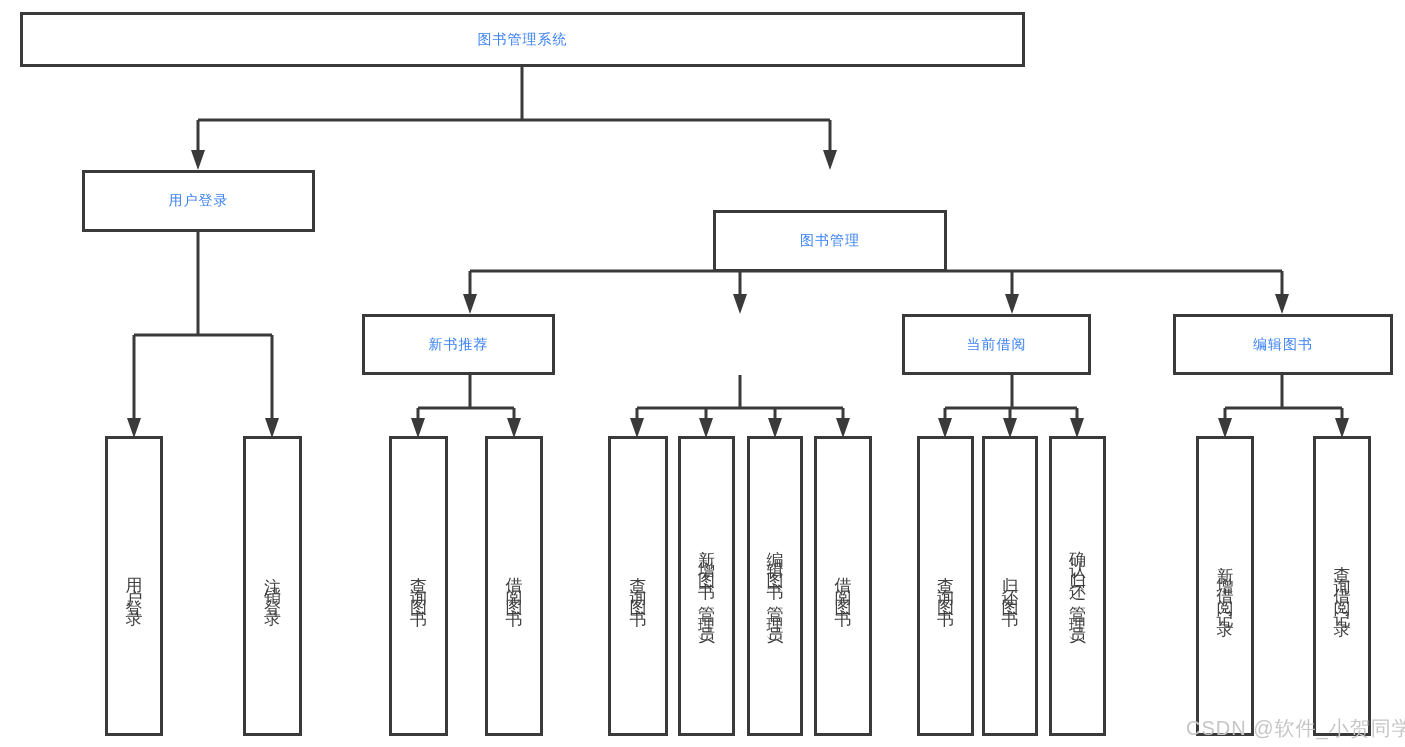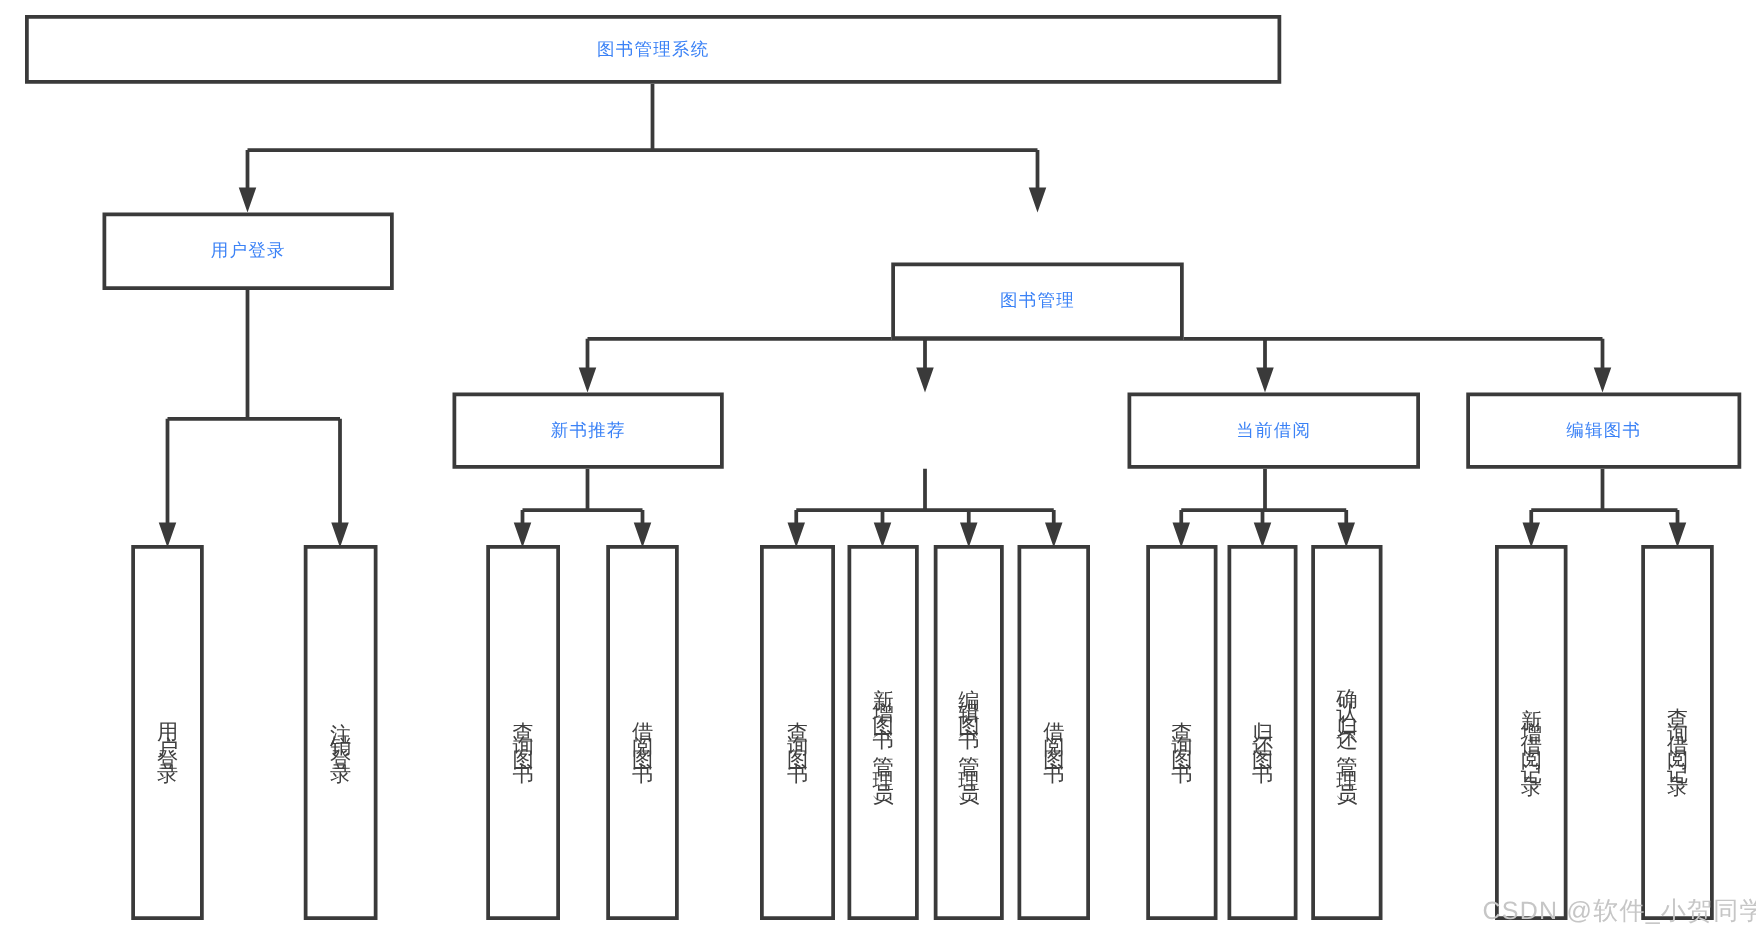--- a/index.html
+++ b/index.html
@@ -90,24 +90,24 @@
     <span>图书管理系统</span>
   </div>
 
   <div class="node" style="left:82px;top:170px;width:233px;height:62px;">
     <span>用户登录</span>
   </div>
   <div class="node" style="left:713px;top:170px;width:234px;height:62px;margin-top:40px;">
     <span>图书管理</span>
   </div>
 
-  <div class="node" style="left:362px;top:314px;width:217px;height:61px;">
+  <div class="node" style="left:362px;top:314px;width:193px;height:61px;">
     <span>新书推荐</span>
   </div>
-  <div class="node" style="left:902px;top:314px;width:234px;height:61px;align-items:center;">
+  <div class="node" style="left:902px;top:314px;width:189px;height:61px;align-items:center;">
     <span>当前借阅</span>
   </div>
   <div class="node" style="left:1173px;top:314px;width:220px;height:61px;">
     <span>编辑图书</span>
   </div>
 
   <div class="leaf" style="left:105px;top:436px;width:58px;height:300px;">
     <span>用户登录</span>
   </div>
   <div class="leaf" style="left:243px;top:436px;width:59px;height:300px;">

